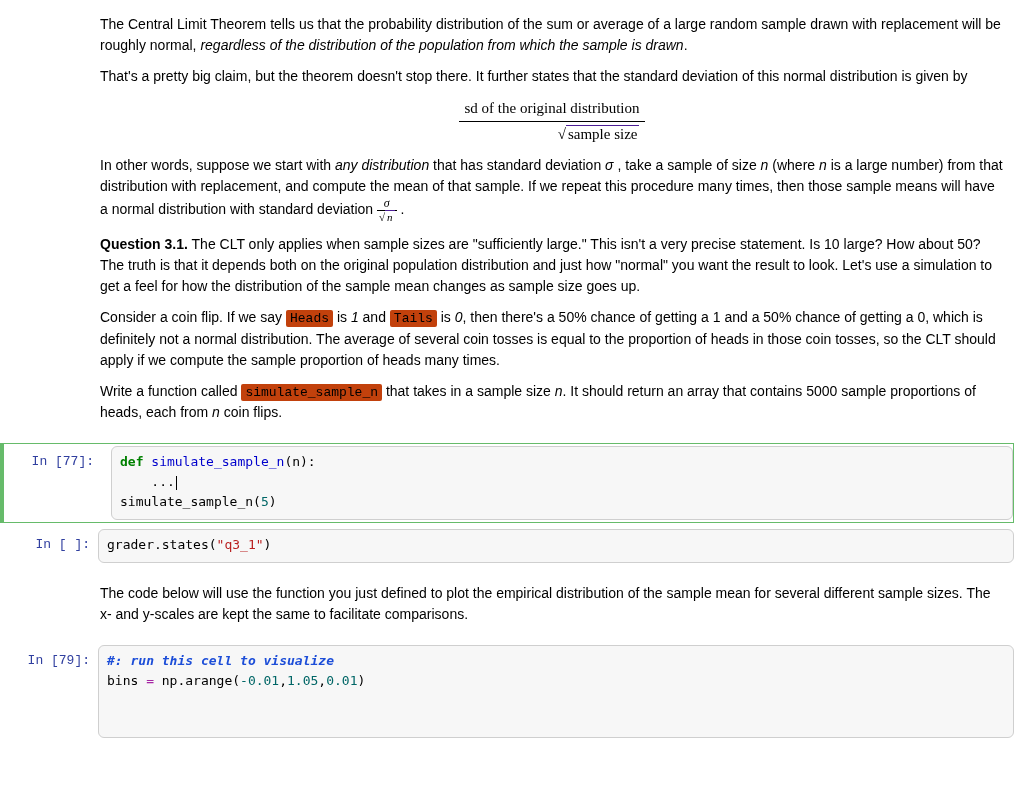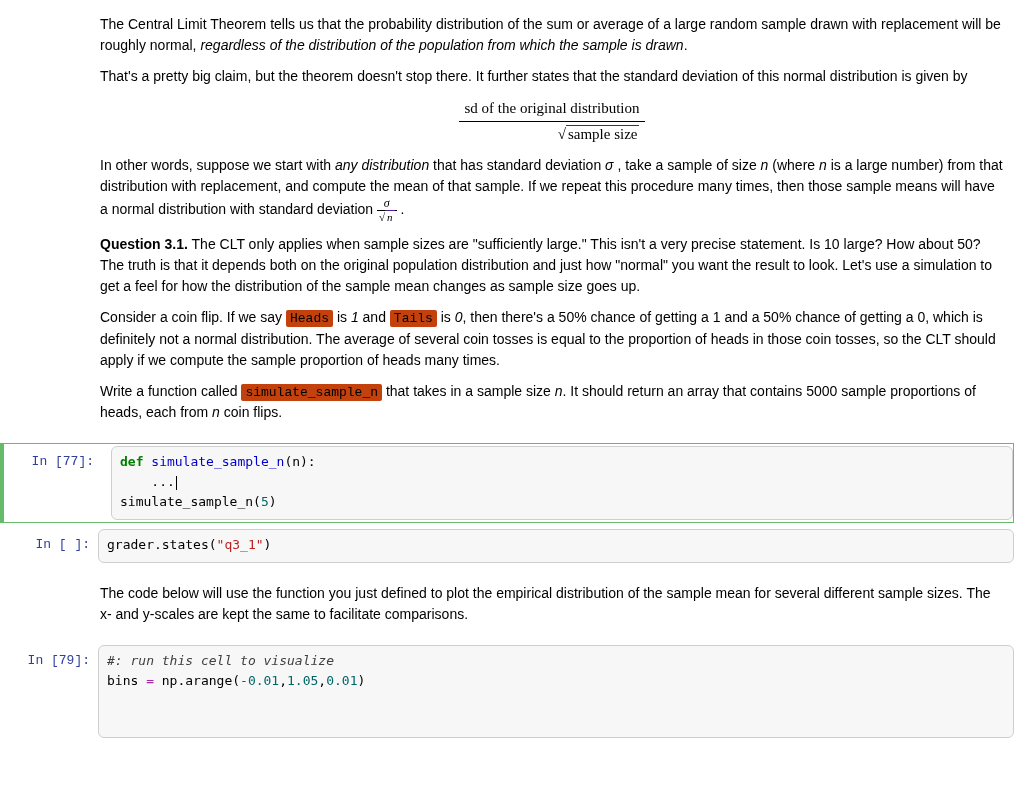--- a/index.html
+++ b/index.html
@@ -113,21 +113,21 @@
   }
   .input-area pre {
     margin: 0;
     white-space: pre;
     display: inline;
   }
 
   
   .c-kw     { color: #008000; font-weight: 700; }  
   .c-func   { color: #0000cc; }                    
-  .c-comment{ color: #404040; font-style: italic; }
+  .c-comment{ color: #1d4ed8; font-style: italic; font-weight: bold; }
   .c-num    { color: #006666; }
   .c-str    { color: #ba2121; }
   .c-op     { color: #a626a4; }
 
   .cursor {
     display:inline-block;
     width:1px;
     height:14px;
     background:#000;
     vertical-align:middle;

